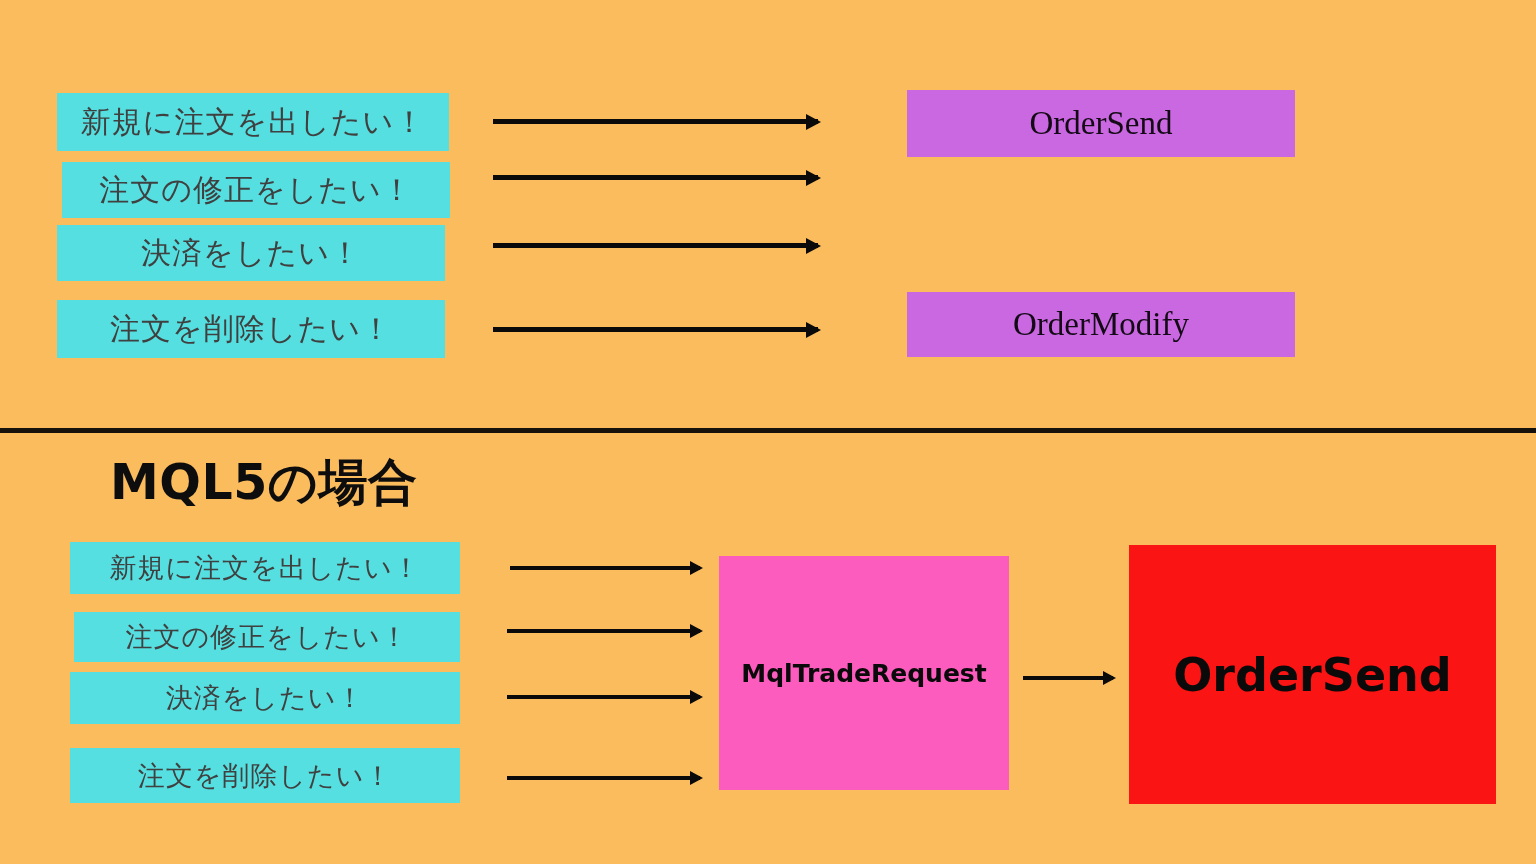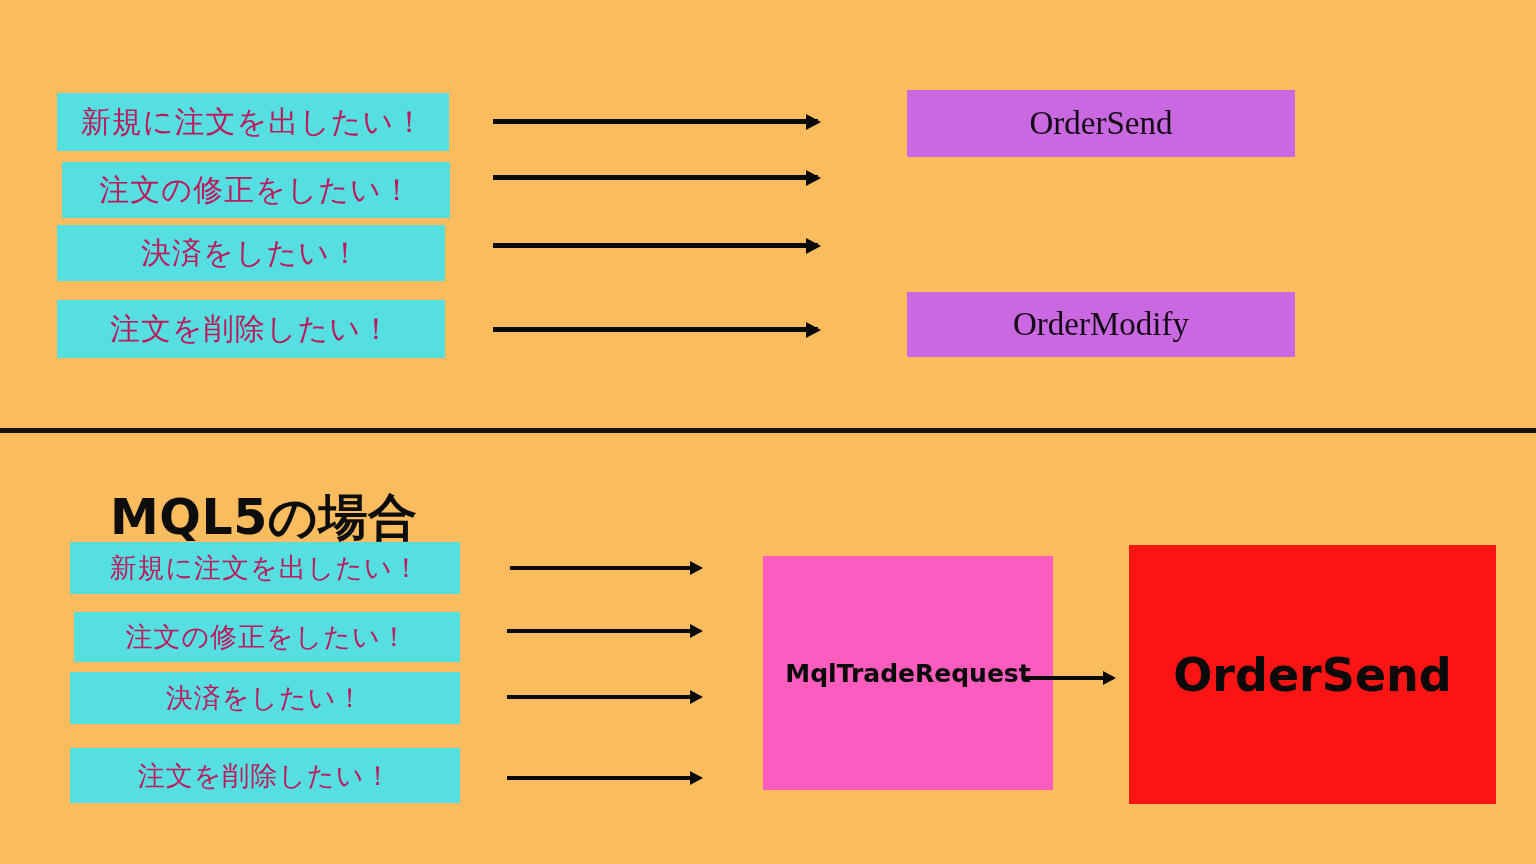--- a/index.html
+++ b/index.html
@@ -41,21 +41,21 @@
     line-height: 1;
   }
 
   
   .cyan-box {
     position: absolute;
     background: #55dfe0;
     display: flex;
     align-items: center;
     justify-content: center;
-    color: #be185d;
+    color: #404040;
     font-family: "Liberation Serif", serif;
     font-size: 30px;
     letter-spacing: 1px;
     white-space: nowrap;
     box-sizing: border-box;
   }
   .cyan-box.sm {
     font-size: 27px;
   }
 
@@ -144,31 +144,31 @@
   <div class="arrow" style="left:493px; top:119px; width:325px;"></div>
   <div class="arrow" style="left:493px; top:175px; width:325px;"></div>
   <div class="arrow" style="left:493px; top:243px; width:325px;"></div>
   <div class="arrow" style="left:493px; top:327px; width:325px;"></div>
 
   <div class="purple-box" style="left:907px; top:90px; width:388px; height:67px;">OrderSend</div>
   <div class="purple-box" style="left:907px; top:292px; width:388px; height:65px;">OrderModify</div>
 
   <div class="divider" style="top:428px;"></div>
 
-  <div class="section-title" style="left:110px; top:458px;margin-top:35px;">MQL5の場合</div>
+  <div class="section-title" style="left:110px; top:458px;">MQL5の場合</div>
 
   <div class="cyan-box sm" style="left:70px; top:542px; width:390px; height:52px;">新規に注文を出したい！</div>
   <div class="cyan-box sm" style="left:74px; top:612px; width:386px; height:50px;">注文の修正をしたい！</div>
   <div class="cyan-box sm" style="left:70px; top:672px; width:390px; height:52px;">決済をしたい！</div>
   <div class="cyan-box sm" style="left:70px; top:748px; width:390px; height:55px;">注文を削除したい！</div>
 
   <div class="arrow thin" style="left:510px; top:566px; width:190px;"></div>
   <div class="arrow thin" style="left:507px; top:629px; width:193px;"></div>
   <div class="arrow thin" style="left:507px; top:695px; width:193px;"></div>
   <div class="arrow thin" style="left:507px; top:776px; width:193px;"></div>
 
-  <div class="pink-box" style="left:719px; top:556px; width:290px; height:234px;margin-left:44px;">MqlTradeRequest</div>
+  <div class="pink-box" style="left:719px; top:556px; width:290px; height:234px;">MqlTradeRequest</div>
 
   <div class="arrow thin" style="left:1023px; top:676px; width:90px;"></div>
 
   <div class="red-box" style="left:1129px; top:545px; width:367px; height:259px;">OrderSend</div>
 
 </div>
 
 </body></html>

